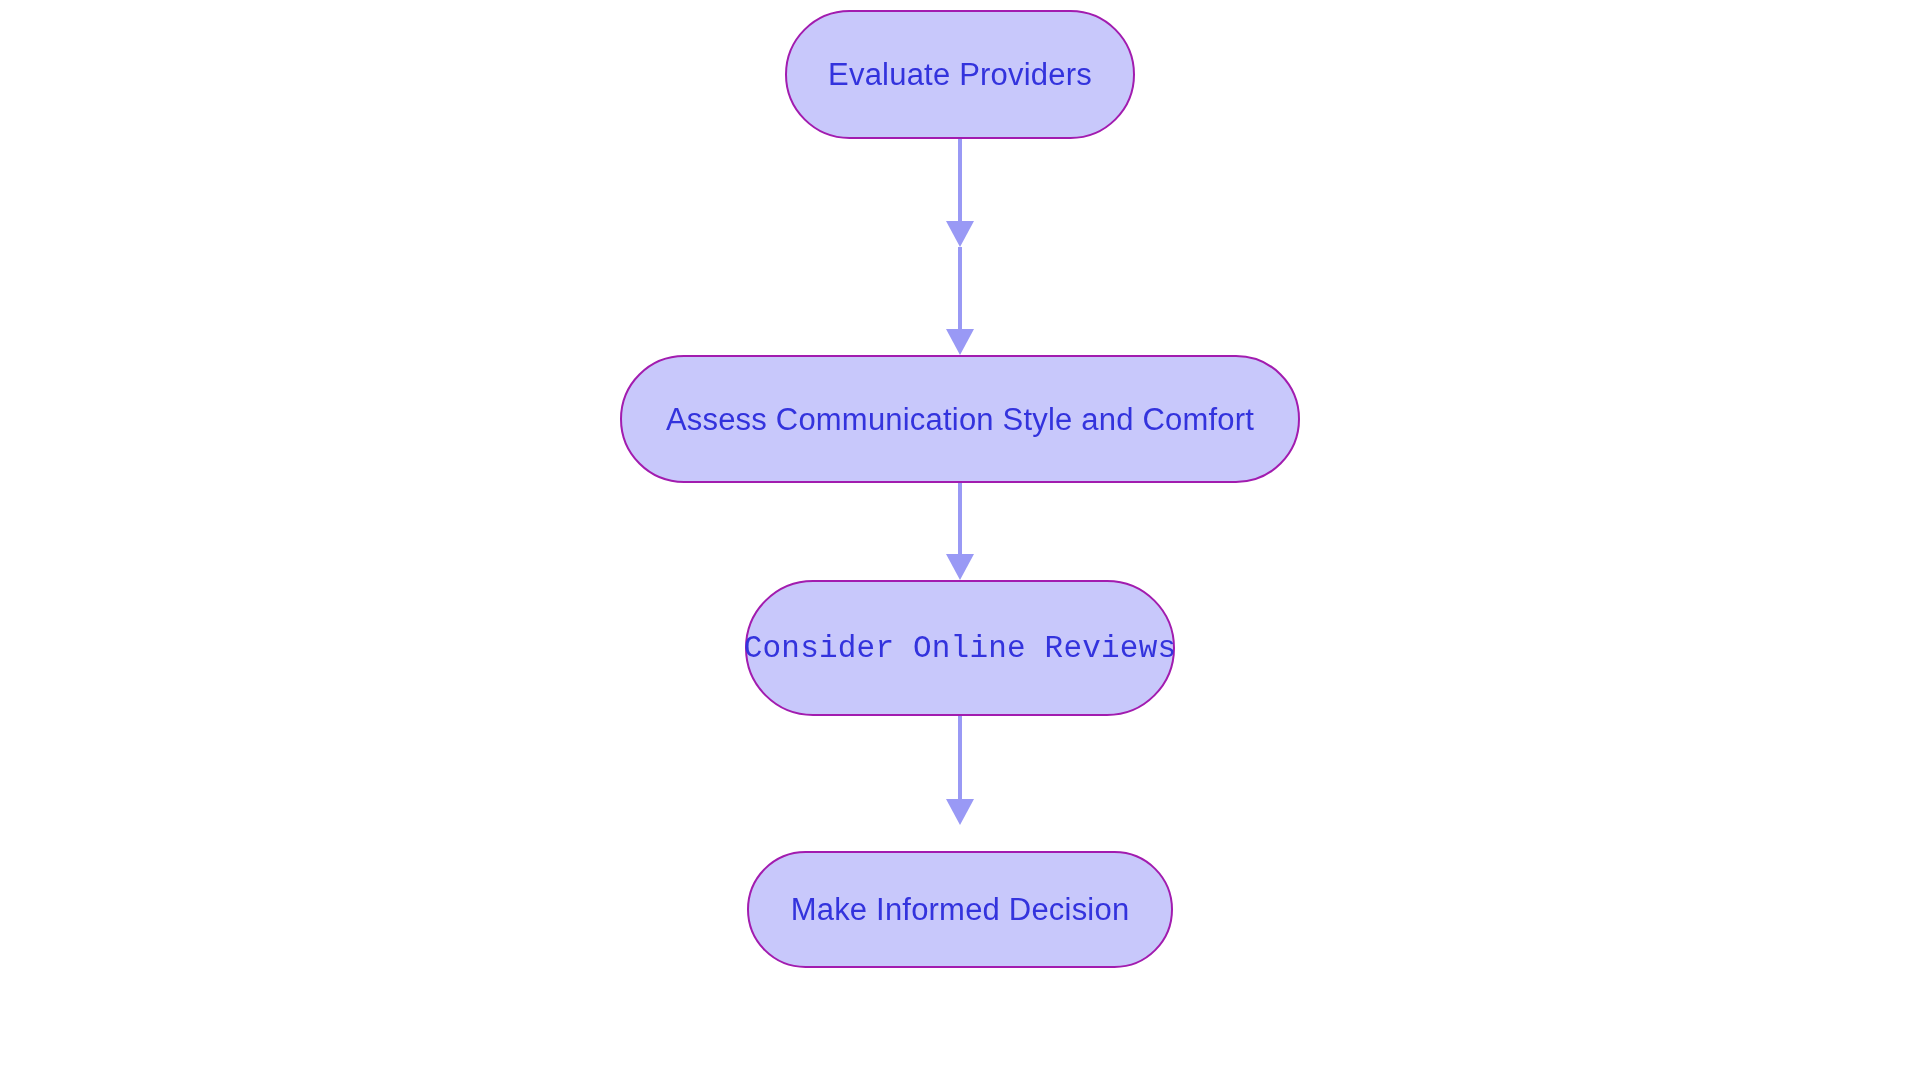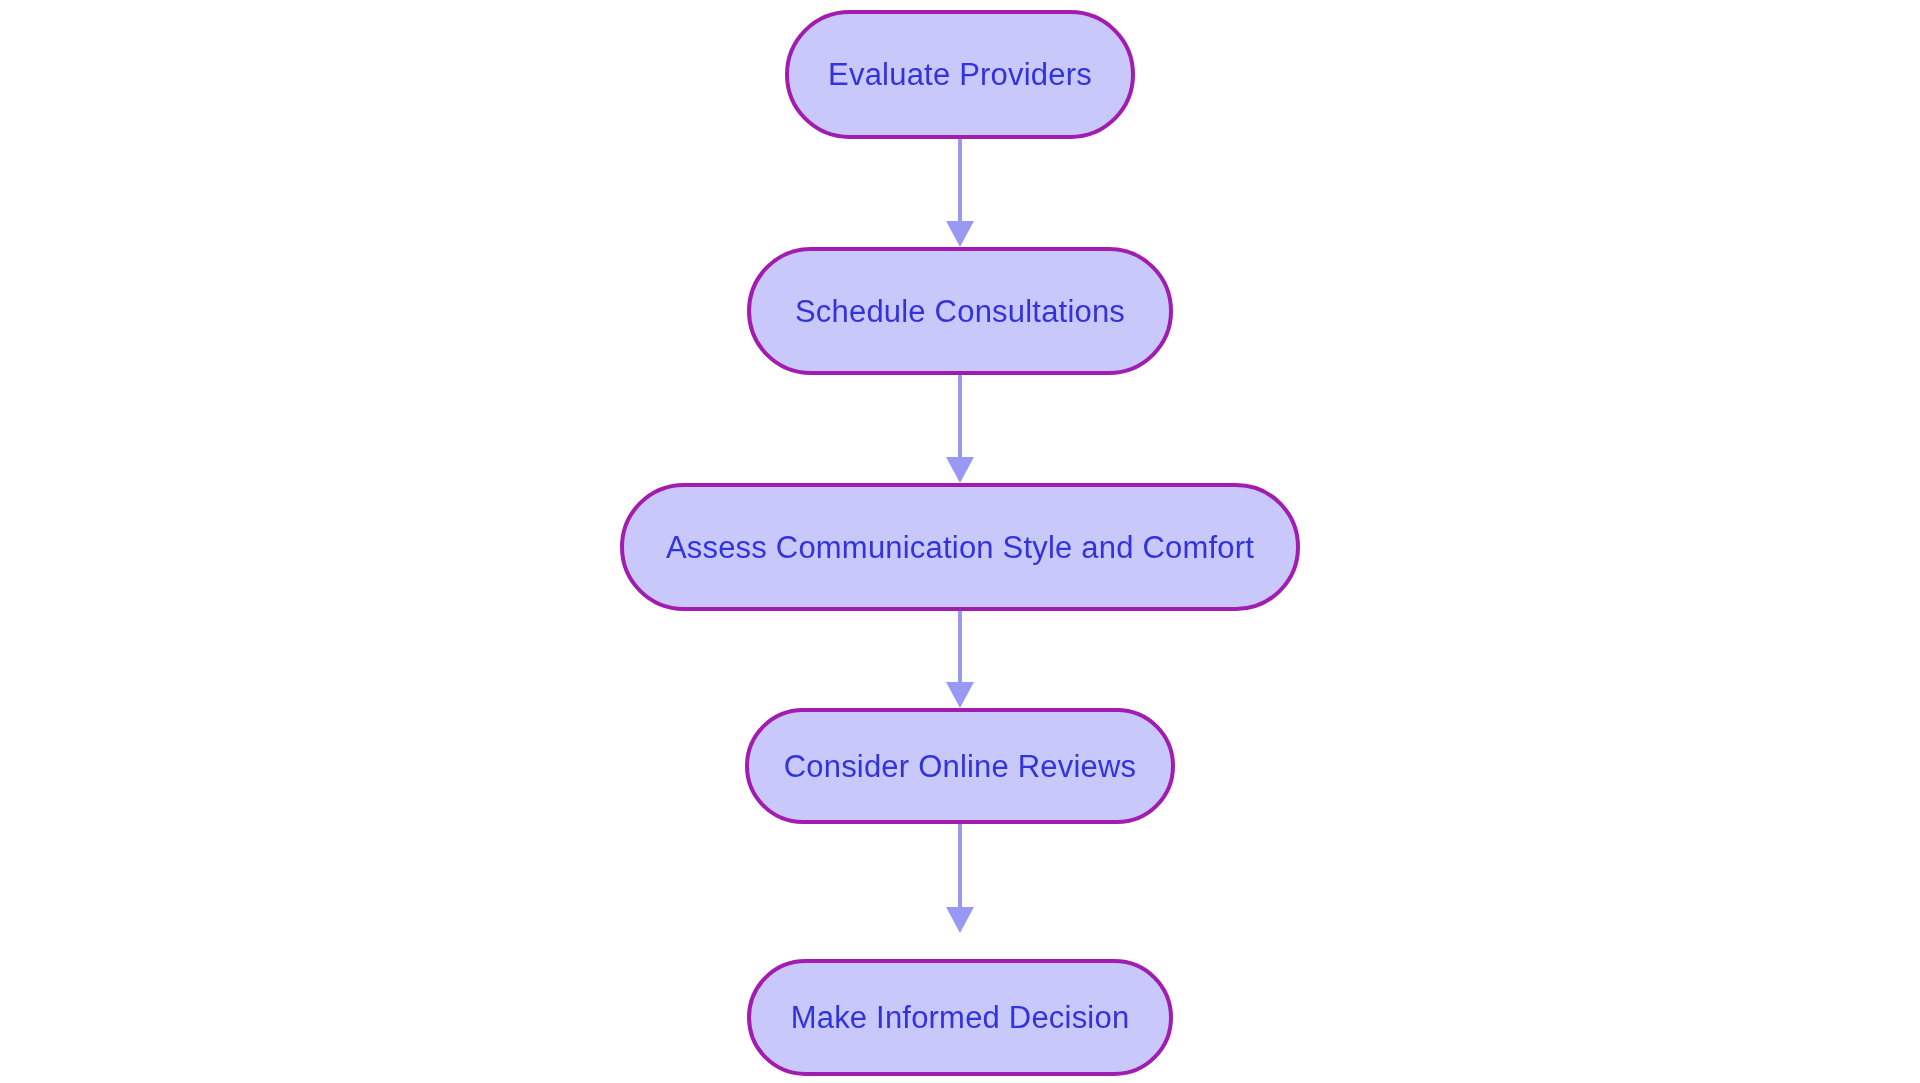--- a/index.html
+++ b/index.html
@@ -33,41 +33,41 @@
     align-items: center;
   }
 
   .node {
     position: relative;
     box-sizing: border-box;
     display: flex;
     align-items: center;
     justify-content: center;
     background: #c8c8fb;
-    border: 4px solid #a21caf;
+    border: 2px solid #a21caf;
     border-radius: 999px;
     color: #3333dd;
     font-size: 31px;
     font-weight: 400;
     letter-spacing: 0.2px;
     white-space: nowrap;
     line-height: 1;
   }
 
   .node-label {
     display: block;
     padding: 0 6px;
     color: #3333dd;
   }
 
   
   .node-1 { width: 350px; height: 129px; margin-top: 10px; }
   .node-2 { width: 426px; height: 128px; }
   .node-3 { width: 680px; height: 128px; }
-  .node-4 { width: 430px; height: 116px; }
+  .node-4 { width: 430px; height: 136px; font-family: Liberation Mono, monospace; }
   .node-5 { width: 426px; height: 117px; margin-top: 26px; }
 
   
   .connector {
     position: relative;
     width: 30px;
     display: flex;
     flex-direction: column;
     align-items: center;
     justify-content: flex-start;
@@ -99,23 +99,20 @@
 
     <div class="node node-1">
       <span class="node-label">Evaluate Providers</span>
     </div>
 
     <div class="connector conn-1">
       <div class="connector-line"></div>
       <div class="connector-head"></div>
     </div>
 
-    <div class="node node-2">
-      <span class="node-label">Schedule Consultations</span>
-    </div>
 
     <div class="connector conn-2">
       <div class="connector-line"></div>
       <div class="connector-head"></div>
     </div>
 
     <div class="node node-3">
       <span class="node-label">Assess Communication Style and Comfort</span>
     </div>
 

